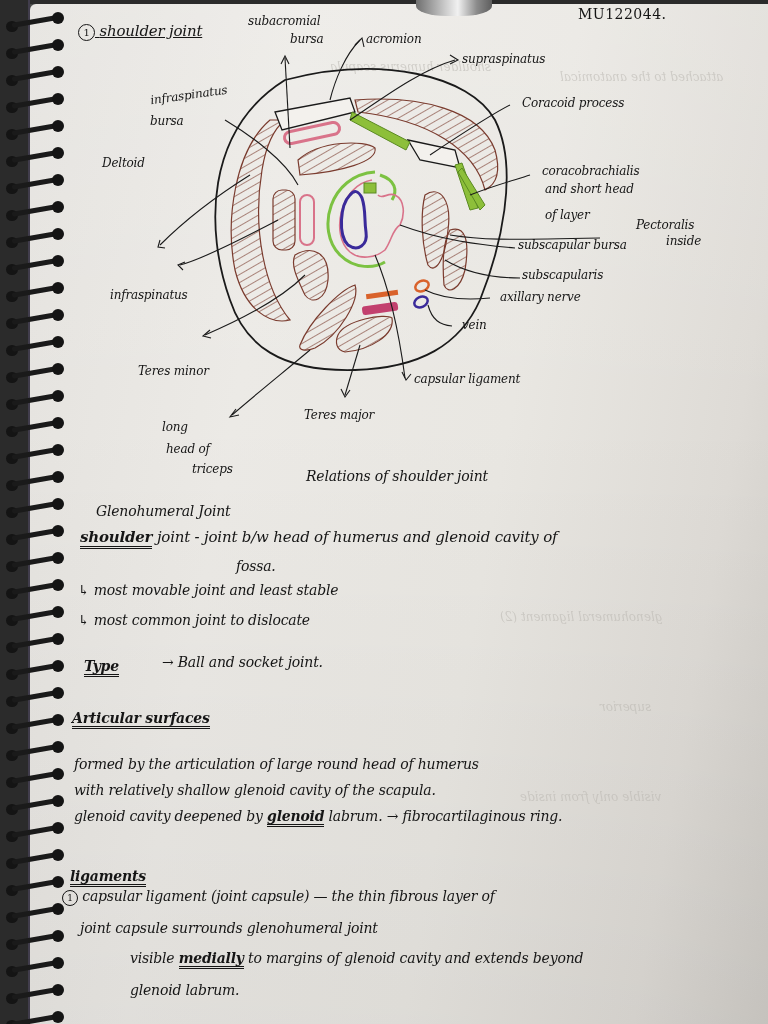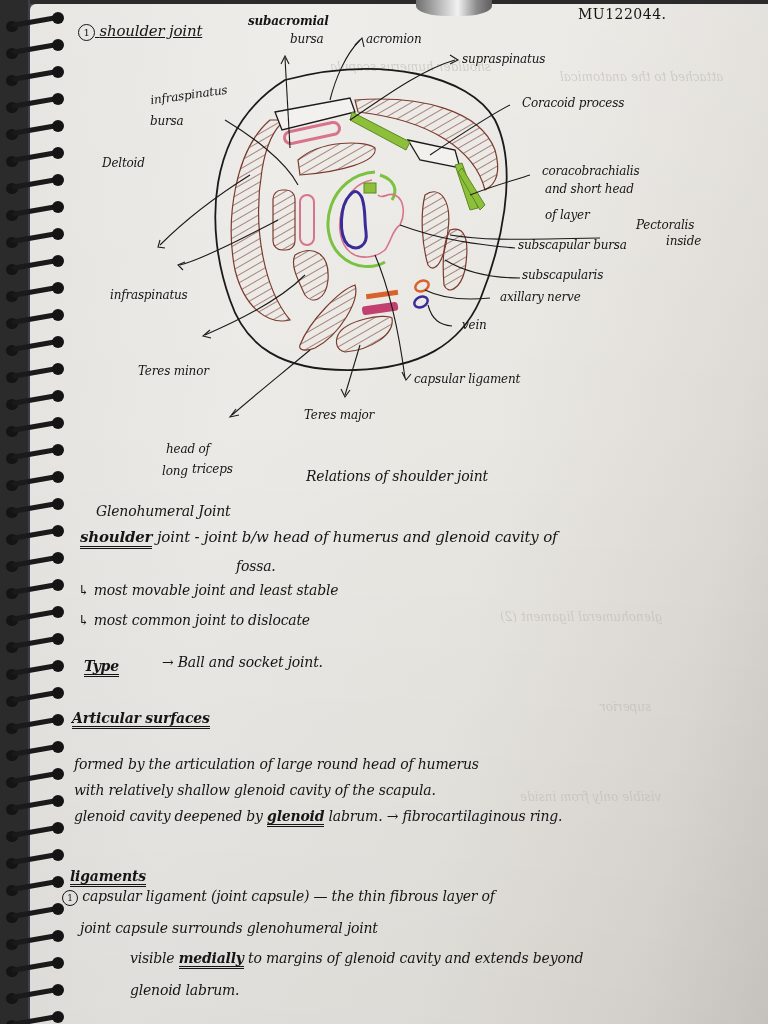--- a/index.html
+++ b/index.html
@@ -338,42 +338,42 @@
     <path d="M 428 305 C 432 320, 440 325, 452 326"></path>
   </g>
 </svg>
 
 <div class="hw lg" style="left:78px;top:22px;text-decoration:underline;">
   <span style="display:inline-block;width:15px;height:15px;border:1.5px solid #151515;border-radius:50%;font-size:10px;text-align:center;line-height:15px;font-style:normal;">1</span>
   <span>shoulder joint</span>
 </div>
 <div class="hw md" style="left:578px;top:6px;font-style:normal;letter-spacing:0.5px;">MU122044.</div>
 
-<div class="hw sm" style="left:248px;top:14px;font-weight:bold;">subacromial</div>
+<div class="hw sm" style="left:248px;top:14px;">subacromial</div>
 <div class="hw sm" style="left:290px;top:32px;">bursa</div>
 <div class="hw sm" style="left:366px;top:32px;">acromion</div>
 <div class="hw sm" style="left:462px;top:52px;">supraspinatus</div>
 <div class="hw sm" style="left:150px;top:88px;transform:rotate(-8deg);">infraspinatus</div>
 <div class="hw sm" style="left:150px;top:114px;">bursa</div>
 <div class="hw sm" style="left:522px;top:96px;">Coracoid process</div>
 <div class="hw sm" style="left:102px;top:156px;">Deltoid</div>
 <div class="hw sm" style="left:542px;top:164px;">coracobrachialis</div>
 <div class="hw sm" style="left:545px;top:182px;">and short head</div>
 <div class="hw sm" style="left:545px;top:208px;">of layer</div>
 <div class="hw sm" style="left:636px;top:218px;">Pectoralis</div>
 <div class="hw sm" style="left:666px;top:234px;">inside</div>
 <div class="hw sm" style="left:518px;top:238px;">subscapular bursa</div>
 <div class="hw sm" style="left:522px;top:268px;">subscapularis</div>
 <div class="hw sm" style="left:110px;top:288px;">infraspinatus</div>
 <div class="hw sm" style="left:500px;top:290px;">axillary nerve</div>
 <div class="hw sm" style="left:462px;top:318px;">vein</div>
 <div class="hw sm" style="left:138px;top:364px;">Teres minor</div>
 <div class="hw sm" style="left:414px;top:372px;">capsular ligament</div>
 <div class="hw sm" style="left:304px;top:408px;">Teres major</div>
-<div class="hw sm" style="left:162px;top:420px;margin-top:44px;">long</div>
+<div class="hw sm" style="left:162px;top:420px;">long</div>
 <div class="hw sm" style="left:166px;top:442px;">head of</div>
 <div class="hw sm" style="left:192px;top:462px;">triceps</div>
 <div class="hw md" style="left:306px;top:468px;">Relations of shoulder joint</div>
 
 <div class="hw md" style="left:96px;top:503px;">Glenohumeral Joint</div>
 <div class="hw lg" style="left:80px;top:528px;">
   <span class="dul">shoulder</span>
   <span>joint - joint b/w head of humerus and glenoid cavity of</span>
 </div>
 <div class="hw md" style="left:236px;top:558px;">fossa.</div>

